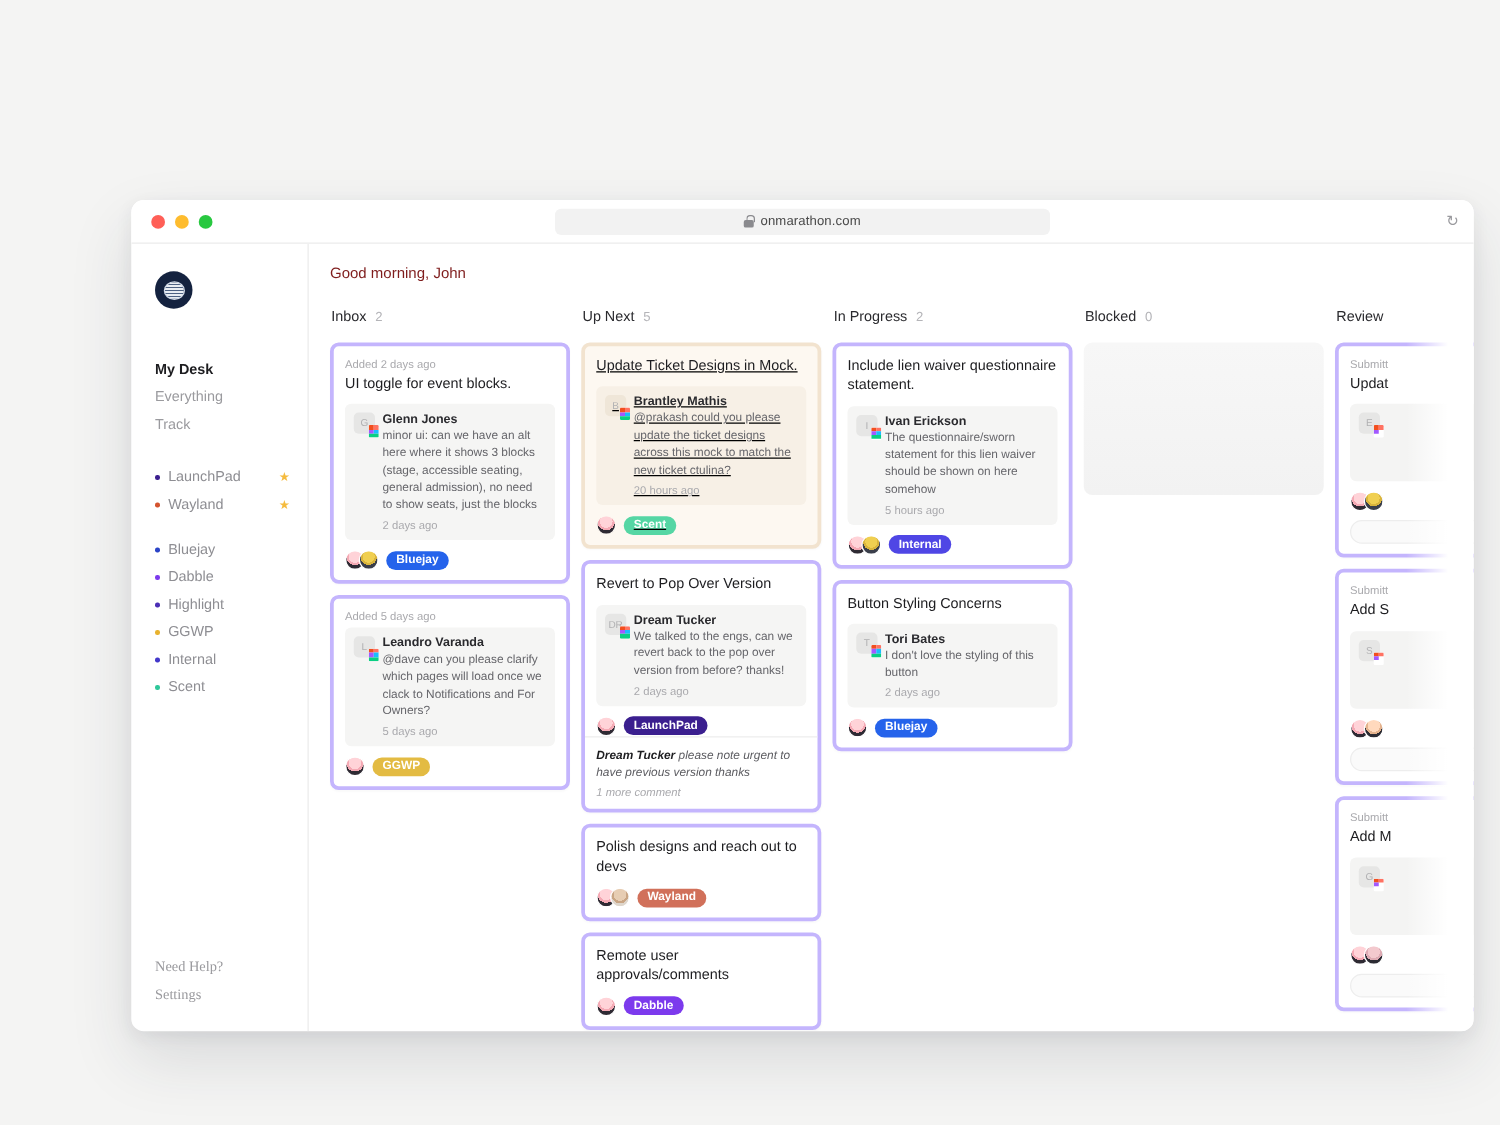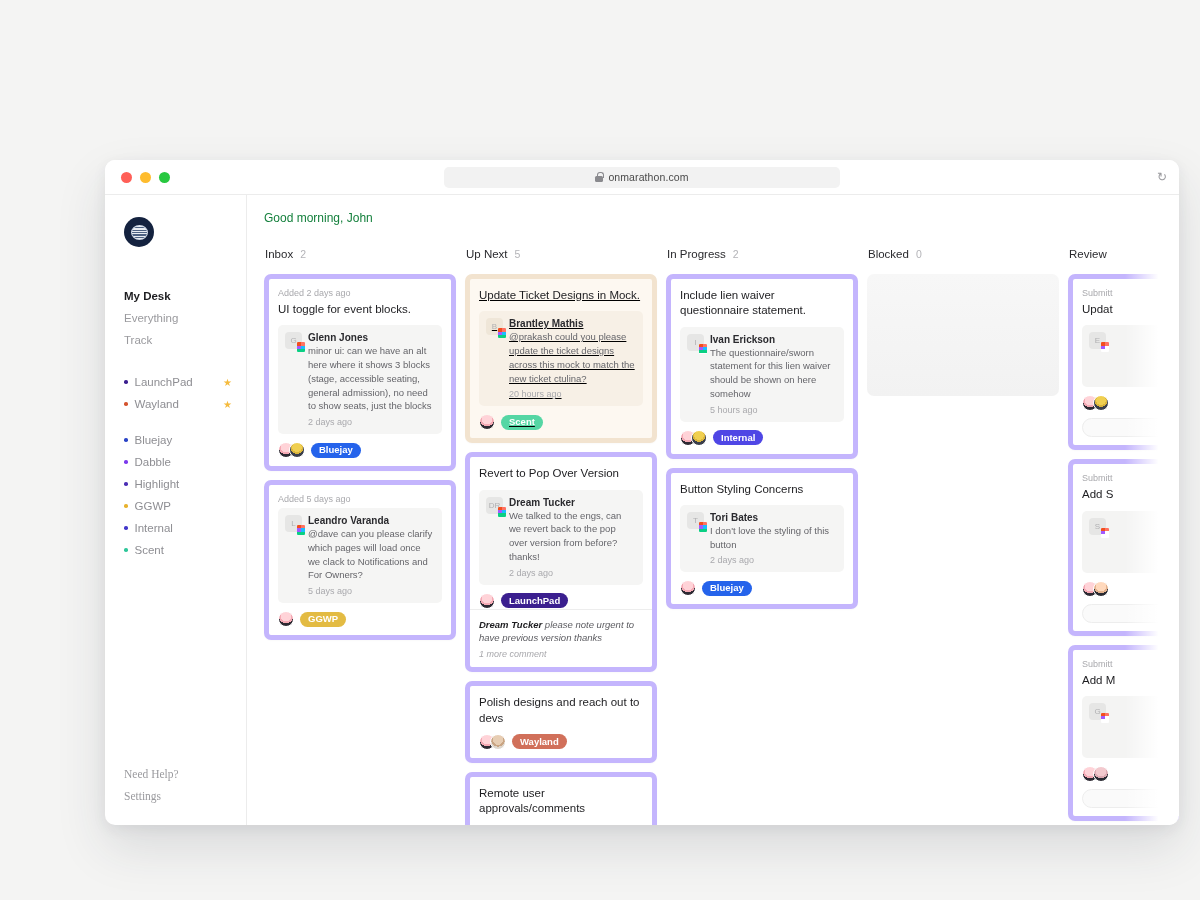--- a/index.html
+++ b/index.html
@@ -119,35 +119,35 @@
   .sidebar-footer .nav-item { line-height: 22px; font-family: Liberation Serif, serif; }
 
   
   .board {
     flex: 1;
     padding: 16px 0 0 17px;
     overflow: hidden;
     position: relative;
   }
   .greeting {
-    font-size: 12px; color: #15803d;
+    font-size: 12px; color: #7f1d1d;
     margin-bottom: 23px;
   }
   .columns { display: flex; gap: 9px; align-items: flex-start; }
   .column { width: 192px; flex: 0 0 192px; }
   .col-head {
     display: flex; align-items: baseline; gap: 7px;
     margin-bottom: 14px; padding-left: 1px;
   }
   .col-title { font-size: 11.5px; color: #2a2a2e; }
   .col-count { font-size: 10.5px; color: #b4b4b8; }
 
   .card {
     background: #fff;
-    border: 5px solid #c4b5fd;
+    border: 3px solid #c4b5fd;
     border-radius: 7px;
     padding: 9px 9px 8px 9px;
     margin-bottom: 9px;
     box-shadow: 0 1px 1.5px rgba(0,0,0,.025);
   }
   .card.highlight {
     background: #fdf8f1;
     border-color: #f2e3cf;
     text-decoration: underline;
   }

